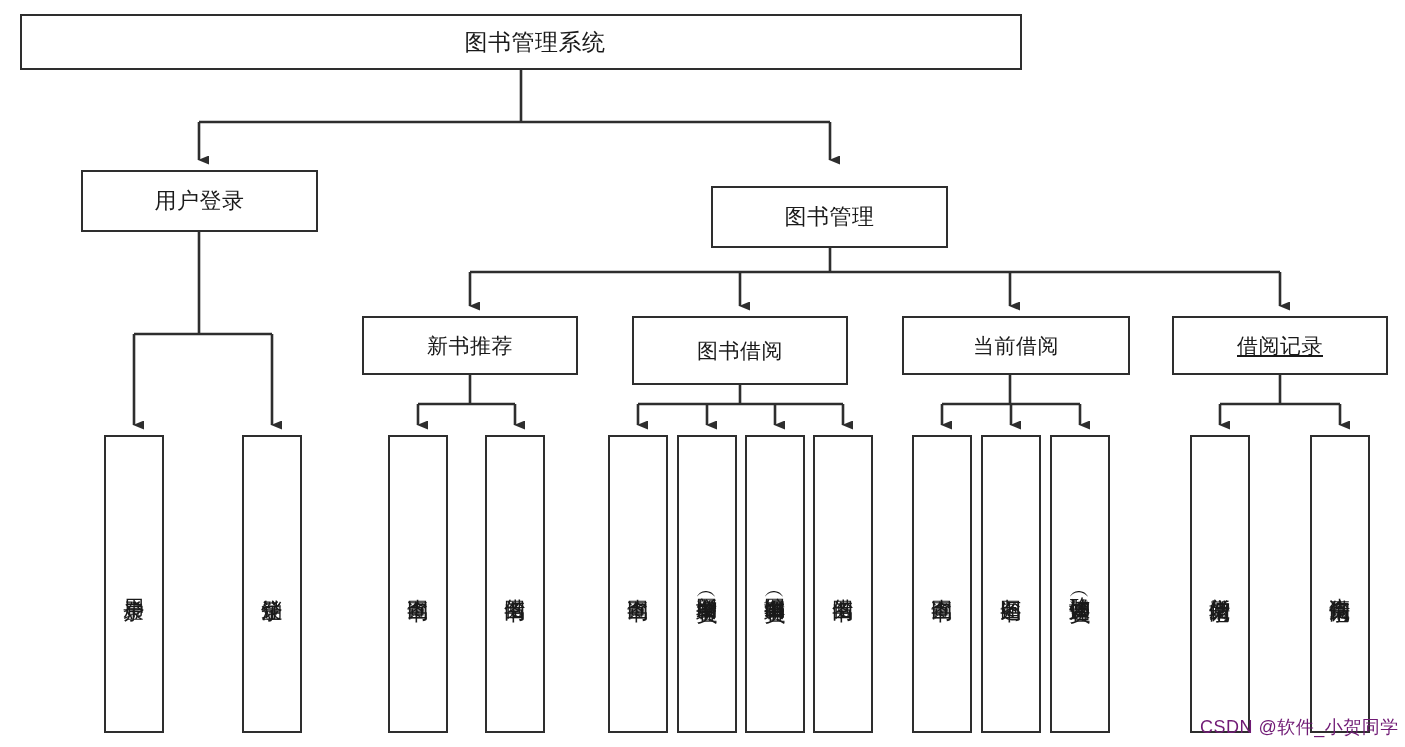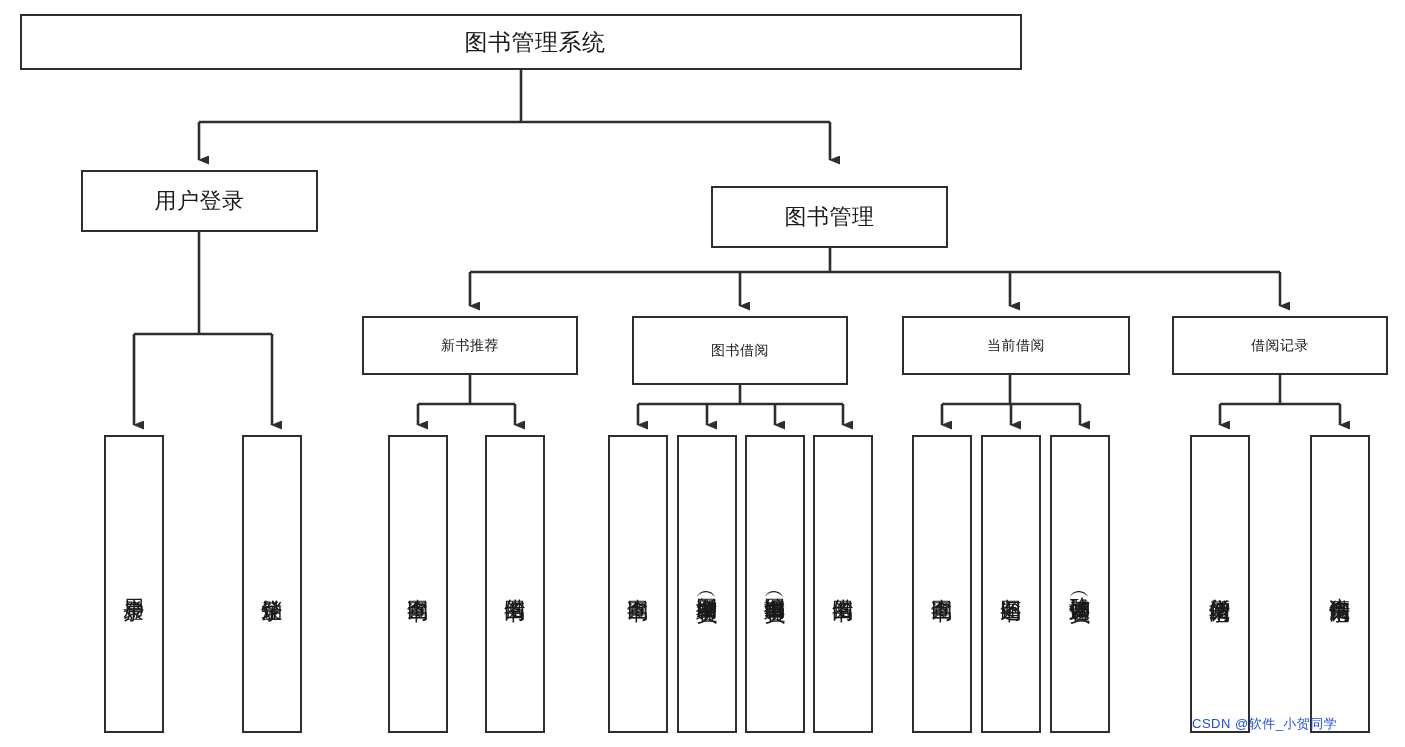--- a/index.html
+++ b/index.html
@@ -36,42 +36,43 @@
     z-index: 2;
   }
   .node-label {
     display: block;
     text-align: center;
     white-space: nowrap;
     letter-spacing: 0.5px;
   }
   .node.root .node-label { font-size: 23px; }
   .node.lvl2 .node-label { font-size: 22px; }
-  .node.lvl3 .node-label { font-size: 14px; }
+  .node.lvl3 .node-label { font-size: 21px; }
   .node.leaf {
     align-items: center;
     justify-content: center;
     padding: 6px 0;
   }
   .node.leaf .node-label {
     writing-mode: vertical-rl;
     text-orientation: upright;
     font-size: 21px;
     line-height: 1.12;
     letter-spacing: 1px;
     white-space: normal;
     max-height: 284px;
   }
   .watermark {
     position: absolute;
-    font-size: 13px;
-    color: #1d4ed8;
+    font-size: 18px;
+    color: #701a75;
     white-space: nowrap;
     z-index: 3;
     letter-spacing: 0.5px;
+    margin-left: 8px;
   }
 </style>
 </head>
 <body>
 
 <div id="diagram-root">
 
   <svg id="edge-layer" viewBox="0 0 1405 747" xmlns="http://www.w3.org/2000/svg">
     <defs>
       <marker id="arrowhead" markerWidth="10" markerHeight="11" refX="4.5" refY="10" orient="auto" markerUnits="userSpaceOnUse">
@@ -135,21 +136,21 @@
 
   <div class="node lvl3" style="left:362px; top:316px; width:216px; height:59px;">
     <span class="node-label">新书推荐</span>
   </div>
   <div class="node lvl3" style="left:632px; top:316px; width:216px; height:69px;">
     <span class="node-label">图书借阅</span>
   </div>
   <div class="node lvl3" style="left:902px; top:316px; width:228px; height:59px;">
     <span class="node-label">当前借阅</span>
   </div>
-  <div class="node lvl3" style="left:1172px; top:316px; width:216px; height:59px;">
+  <div class="node lvl3" style="left:1172px; top:316px; width:216px; height:59px;text-decoration:underline;">
     <span class="node-label">借阅记录</span>
   </div>
 
   <div class="node leaf" style="left:104px; top:435px; width:60px; height:298px;">
     <span class="node-label">用户登录</span>
   </div>
   <div class="node leaf" style="left:242px; top:435px; width:60px; height:298px;">
     <span class="node-label">注销登录</span>
   </div>
 

